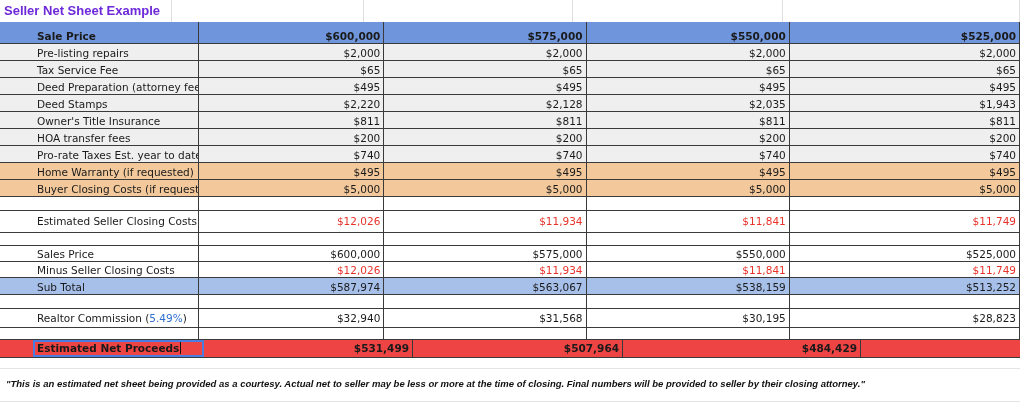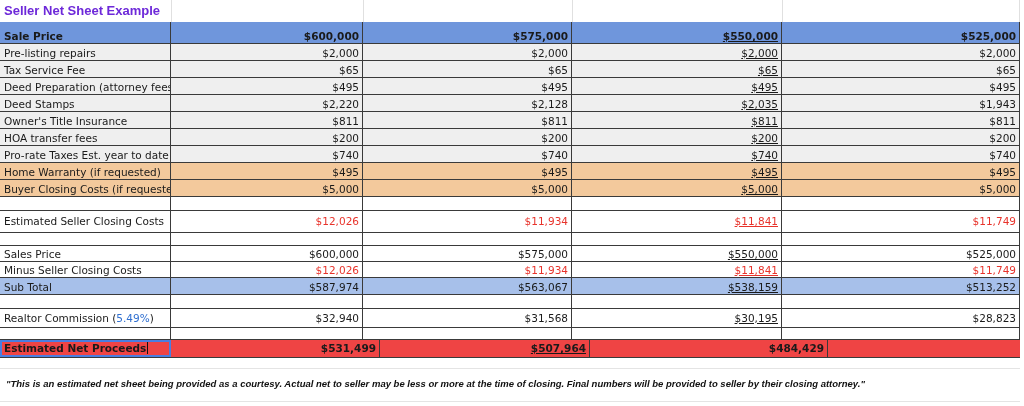--- a/index.html
+++ b/index.html
@@ -2,27 +2,27 @@
 <html><head>
 <meta charset="utf-8">
 <style>
   html, body { margin: 0; padding: 0; background: #ffffff; }
   body { width: 1024px; height: 406px; position: relative; overflow: hidden; font-family: "Liberation Sans", sans-serif; }
   .sheet { position: absolute; left: 0; top: 0; width: 1024px; }
   .title-row { position: absolute; left: 0; top: 0; height: 22px; width: 1020px; border-bottom: 1px solid #d8d8d8; }
   .title { position: absolute; left: 4px; top: 3px; font-size: 13px; font-weight: bold; color: #6d28d9; }
   .title-col-line { position: absolute; top: 0; height: 22px; width: 1px; background: #e0e0e0; }
   .grid { position: absolute; left: 0; top: 22px; width: 1020px; }
-  .row { position: absolute; left: 0; width: 1020px; display: flex; border-bottom: 1px solid #3a3a3a; box-sizing: border-box; }
+  .row { position: absolute; left: 0; width: 1020px; display: flex; border-bottom: 1px solid #3a3a3a; box-sizing: border-box; padding-left: 33px; }
   .cell { box-sizing: border-box; height: 100%; border-right: 1px solid #3a3a3a; font-size: 11.5px; color: #1a1a1a; display: flex; align-items: flex-end; padding: 0 3px 1px 4px; white-space: nowrap; overflow: hidden; }
   .cell.label { width: 171px; font-family: "DejaVu Sans", sans-serif; font-size: 10.5px; }
   .cell.num { justify-content: flex-end; font-family: "DejaVu Sans", sans-serif; font-size: 10.5px; }
   .c1 { width: 192px; }
   .c2 { width: 209px; }
-  .c3 { width: 210px; text-decoration: underline; }
+  .c3 { width: 210px; }
   .c4 { width: 238px; }
   .bg-blue { background: #6f96dc; }
   .bg-lightblue { background: #a7c0ea; }
   .bg-gray { background: #efefef; }
   .bg-orange { background: #f3c99c; }
   .bg-green { background: #ef4444; }
   .bold { font-weight: bold; }
   .red { color: #e8332b; }
   .link { color: #2f6fd0; }
   .selected { outline: 2px solid #4a7ee0; outline-offset: -2px; }

